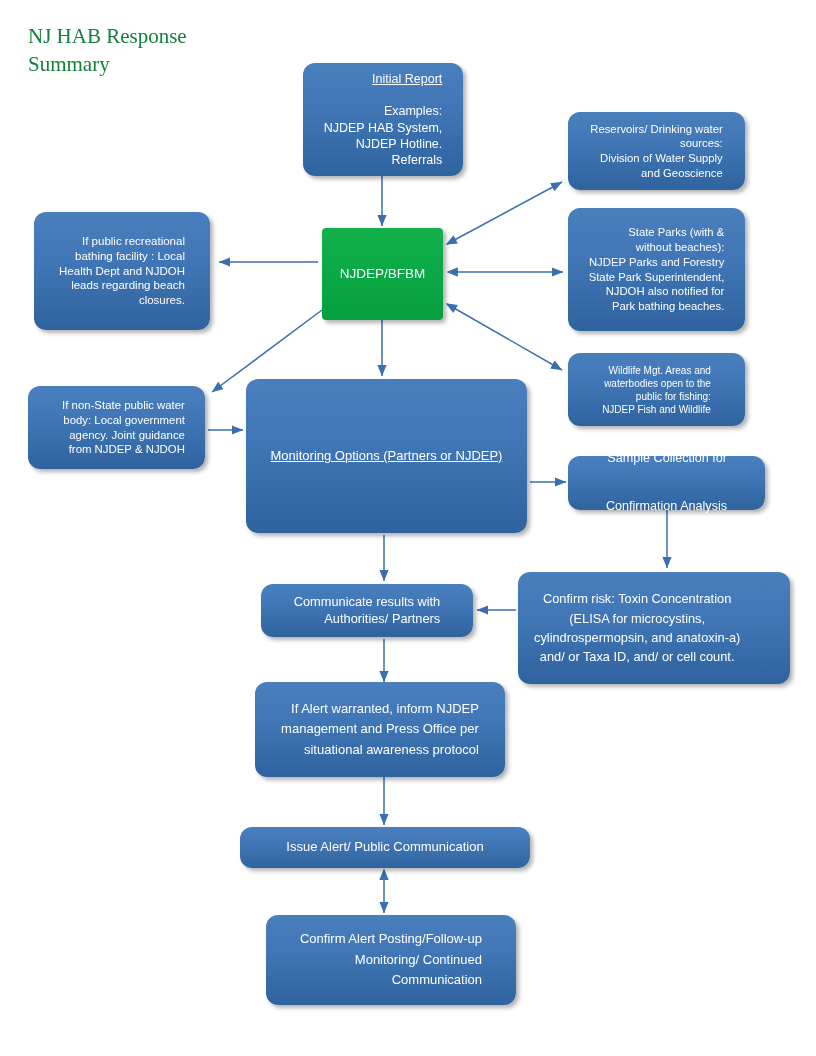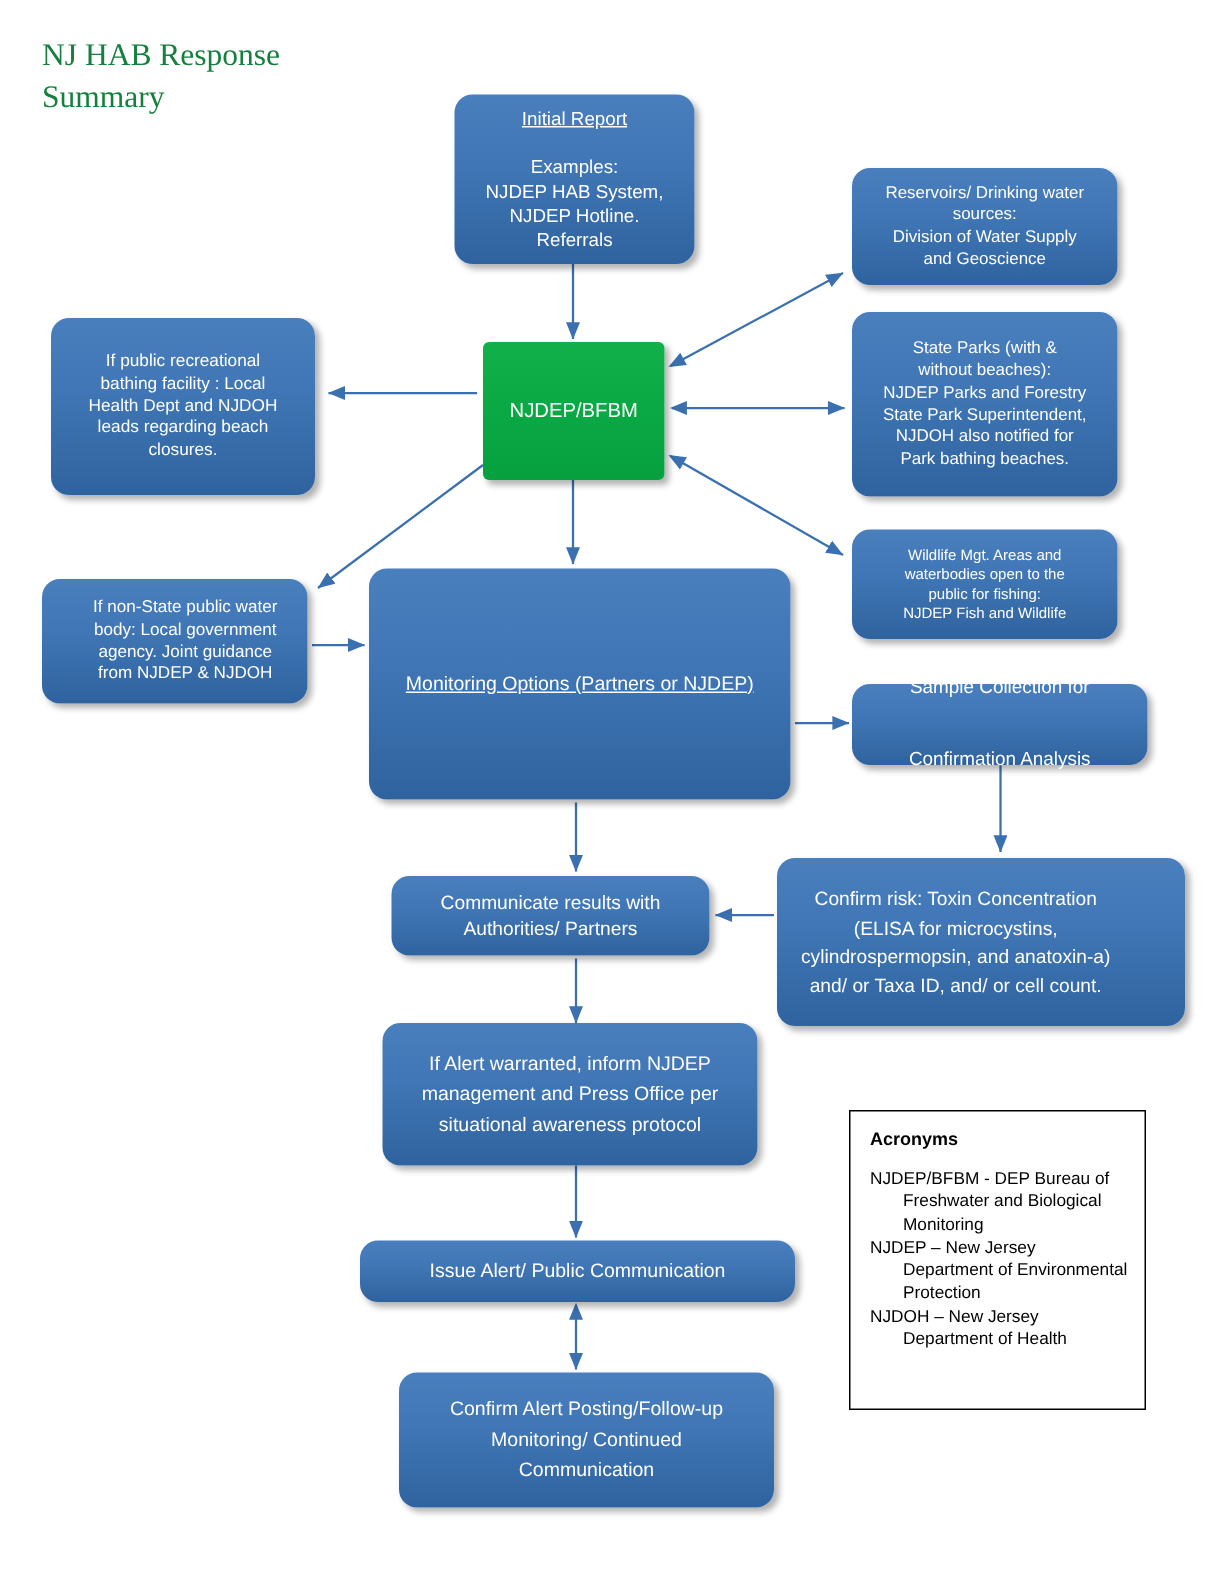--- a/index.html
+++ b/index.html
@@ -43,21 +43,21 @@
   }
 
   .node {
     position: absolute;
     box-sizing: border-box;
     border-radius: 12px;
     color: #ffffff;
     display: flex;
     align-items: center;
     justify-content: center;
-    text-align: center;
+    text-align: right;
     padding: 6px 9px;
     line-height: 1.30;
     white-space: pre-line;
     box-shadow: 3px 3px 4px rgba(0,0,0,0.30);
     z-index: 3;
   }
 
   .node.blue {
     background: linear-gradient(180deg, #4a7fbe 0%, #4076b5 42%, #2f639f 100%);
   }
@@ -234,20 +234,14 @@
   <div class="node blue" style="left:240px; top:827px; width:290px; height:41px; font-size:13px;">
     <div>Issue Alert/ Public Communication</div>
   </div>
 
   <div class="node blue" style="left:266px; top:915px; width:250px; height:90px; font-size:13px; line-height:1.6;">
     <div>Confirm Alert Posting/Follow-up
 Monitoring/ Continued
 Communication</div>
   </div>
 
-  <div class="acronyms" style="left:566px; top:740px; width:198px; height:200px;">
-    <div class="ac-title">Acronyms</div>
-    <div class="ac-entry">NJDEP/BFBM - DEP Bureau of Freshwater and Biological Monitoring</div>
-    <div class="ac-entry">NJDEP – New Jersey Department of Environmental Protection</div>
-    <div class="ac-entry">NJDOH – New Jersey Department of Health</div>
-  </div>
 
 </div>
 
 </body></html>

